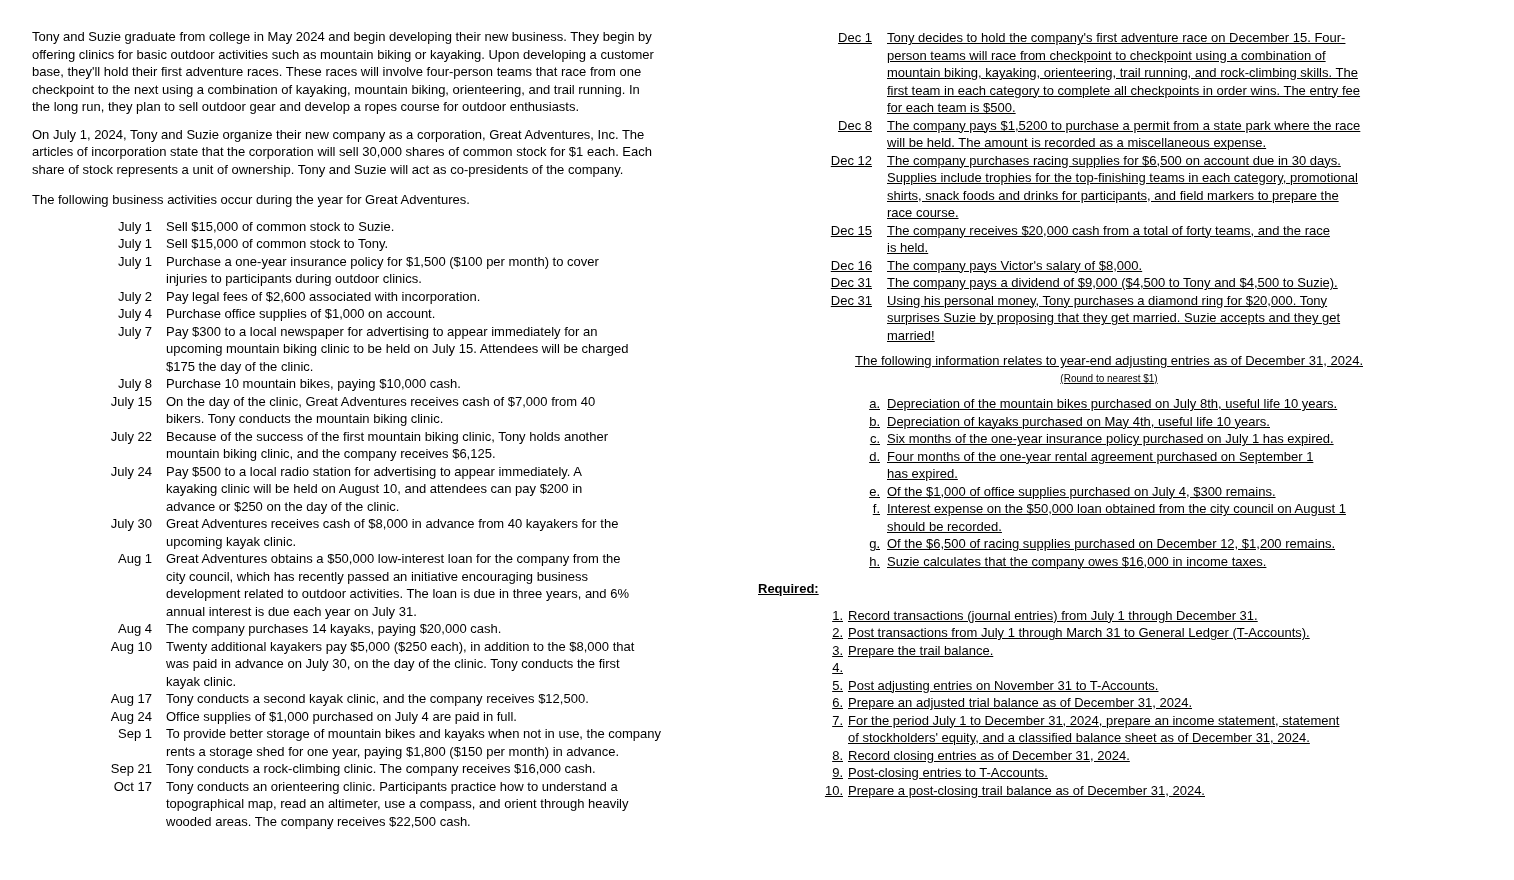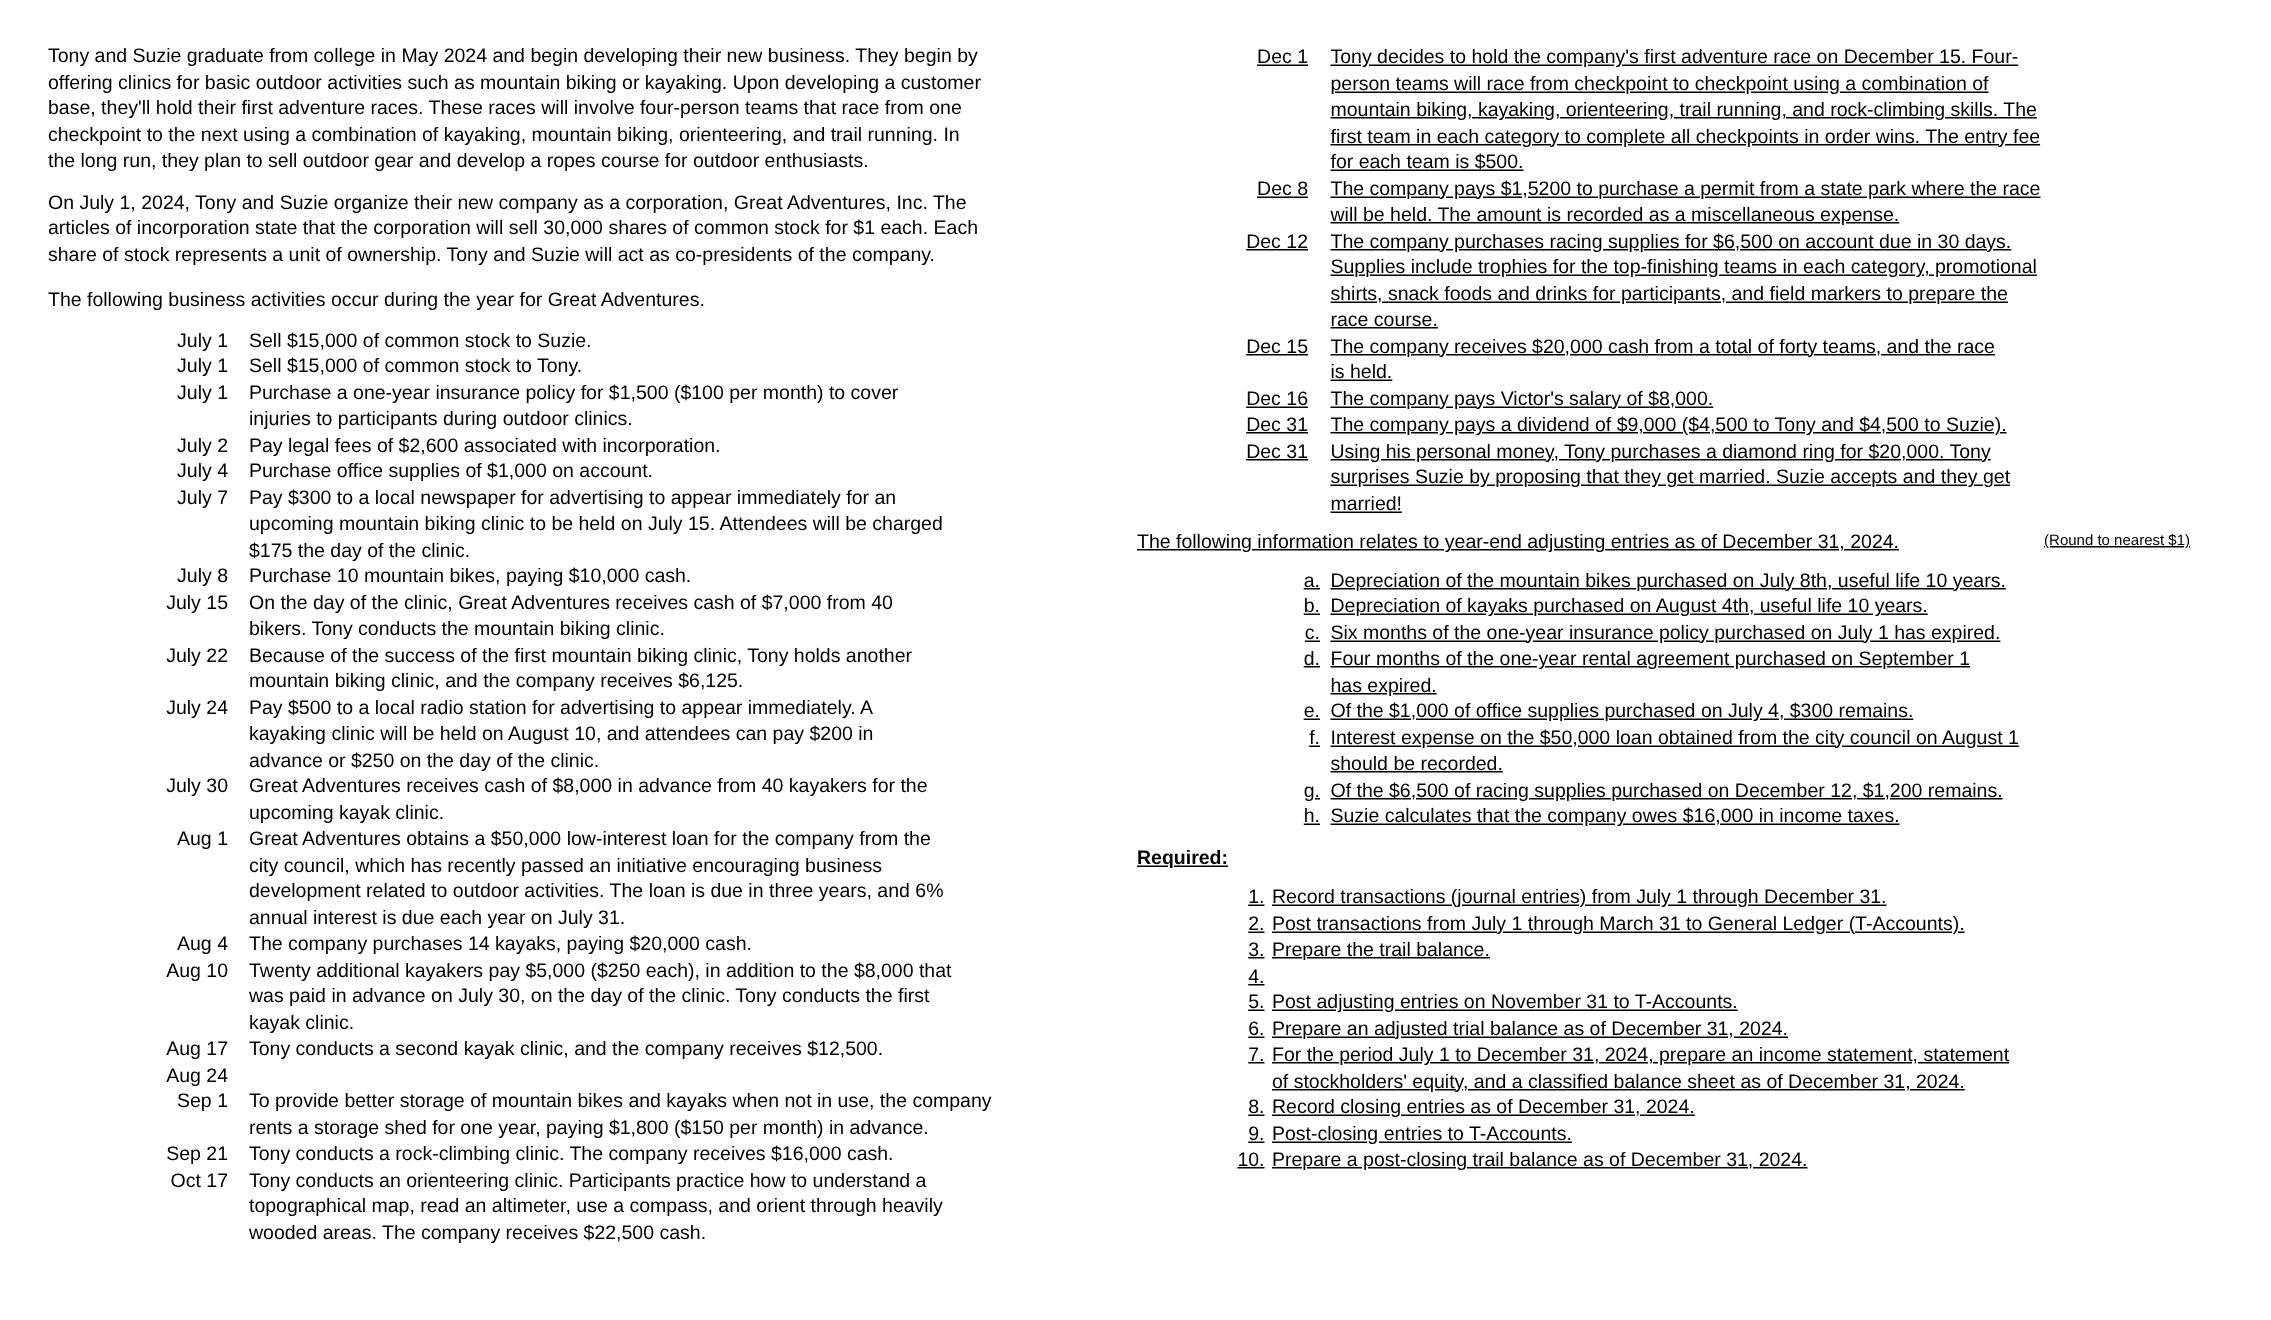--- a/index.html
+++ b/index.html
@@ -22,21 +22,21 @@
   .txn-left  .label { width: 120px; }
   .txn-left  .text  { margin-left: 14px; }
   .txn-right .label { width: 114px; }
   .txn-right .text  { margin-left: 15px; }
   .adj .label { width: 122px; }
   .adj .text  { margin-left: 7px; }
   .req .label { width: 85px; }
   .req .text  { margin-left: 5px; }
   .adj-intro {
     display: flex; justify-content: space-between; align-items: center;
-    margin-top: 8px; margin-bottom: 8px; width: 702px;
+    margin-top: 8px; margin-bottom: 8px; width: 702px; flex-direction: column;
   }
   .adj-note { font-size: 10px; }
   .required-label { font-weight: bold; margin-top: 10px; margin-bottom: 9px; }
 </style>
 </head>
 <body>
 
 <div class="page">
 
   <div class="col-left">
@@ -118,20 +118,21 @@
           <div class="text">Twenty additional kayakers pay $5,000 ($250 each), in addition to the $8,000 that
 was paid in advance on July 30, on the day of the clinic. Tony conducts the first
 kayak clinic.</div>
         </div>
         <div class="row">
           <div class="label">Aug 17</div>
           <div class="text">Tony conducts a second kayak clinic, and the company receives $12,500.</div>
         </div>
         <div class="row">
           <div class="label">Aug 24</div>
+          <div class="text">Office supplies of $1,000 purchased on July 4 are paid in full.</div>
         </div>
         <div class="row">
           <div class="label">Sep 1</div>
           <div class="text">To provide better storage of mountain bikes and kayaks when not in use, the company
 rents a storage shed for one year, paying $1,800 ($150 per month) in advance.</div>
         </div>
         <div class="row">
           <div class="label">Sep 21</div>
           <div class="text">Tony conducts a rock-climbing clinic. The company receives $16,000 cash.</div>
         </div>
@@ -192,21 +193,21 @@
       <span class="adj-note">(Round to nearest $1)</span>
     </div>
 
     <div id="list-adj" class="adj">
         <div class="row">
           <div class="label">a.</div>
           <div class="text">Depreciation of the mountain bikes purchased on July 8th, useful life 10 years.</div>
         </div>
         <div class="row">
           <div class="label">b.</div>
-          <div class="text">Depreciation of kayaks purchased on August 4th, useful life 10 years.</div>
+          <div class="text">Depreciation of kayaks purchased on May 4th, useful life 10 years.</div>
         </div>
         <div class="row">
           <div class="label">c.</div>
           <div class="text">Six months of the one-year insurance policy purchased on July 1 has expired.</div>
         </div>
         <div class="row">
           <div class="label">d.</div>
           <div class="text">Four months of the one-year rental agreement purchased on September 1
 has expired.</div>
         </div>

